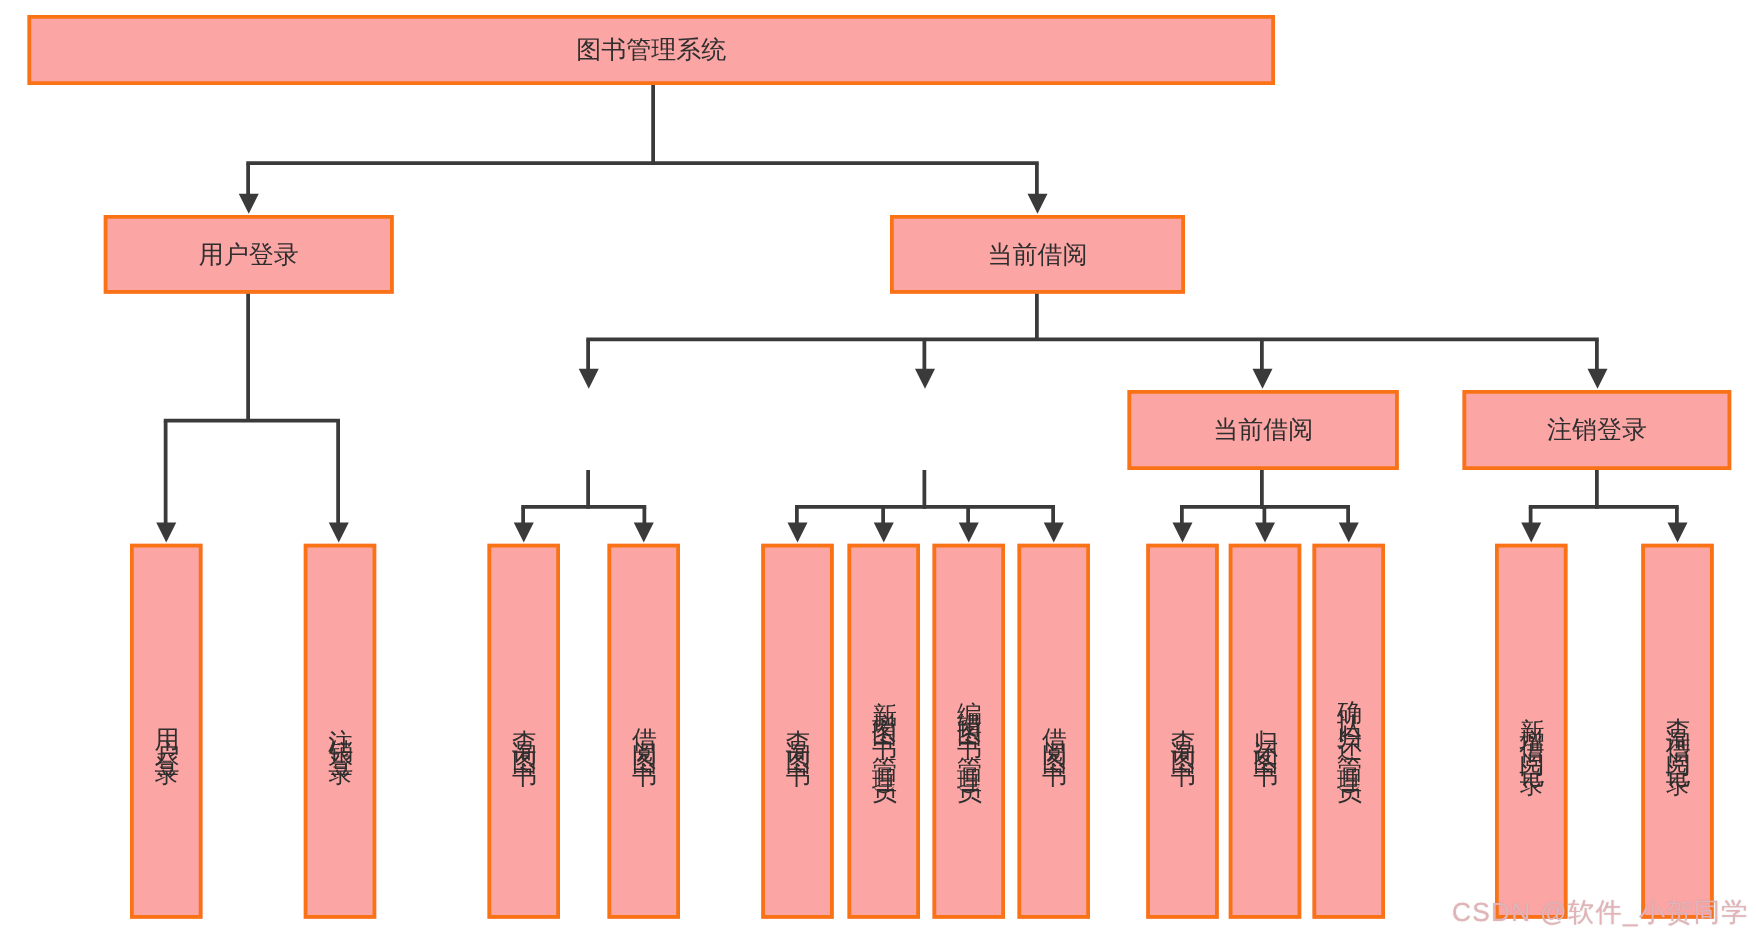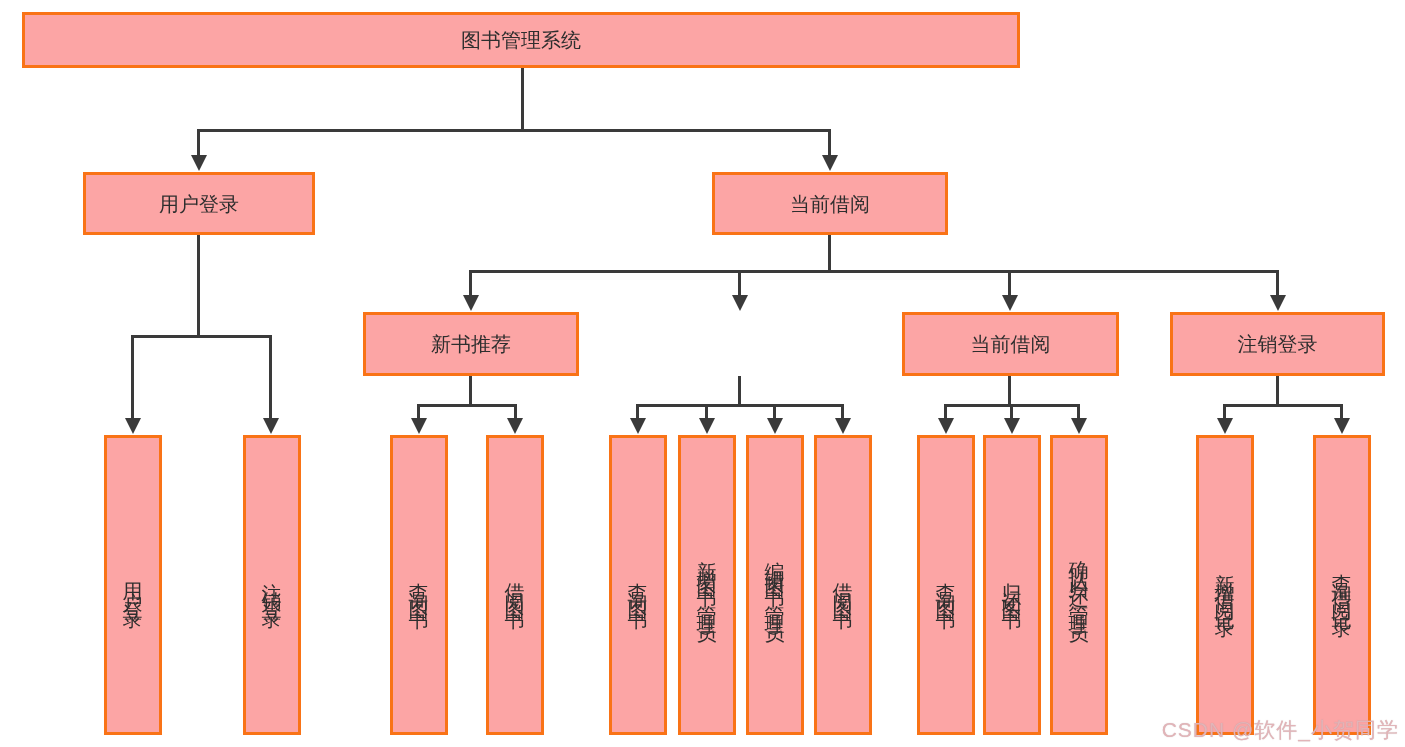--- a/index.html
+++ b/index.html
@@ -30,21 +30,20 @@
 </head>
 <body>
 
 <div class="stage">
 
   <div class="box" style="left:22px;top:12px;width:998px;height:56px">图书管理系统</div>
 
   <div class="box" style="left:83px;top:172px;width:232px;height:63px">用户登录</div>
   <div class="box" style="left:712px;top:172px;width:236px;height:63px">当前借阅</div>
 
-  <div class="box" style="left:363px;top:312px;width:216px;height:64px">新书推荐</div>
   <div class="box" style="left:902px;top:312px;width:217px;height:64px">当前借阅</div>
   <div class="box" style="left:1170px;top:312px;width:215px;height:64px">注销登录</div>
 
   <div class="box v" style="left:104px;top:435px;width:58px;height:300px">
     <span>用户登录</span>
   </div>
   <div class="box v" style="left:243px;top:435px;width:58px;height:300px">
     <span>注销登录</span>
   </div>
 

